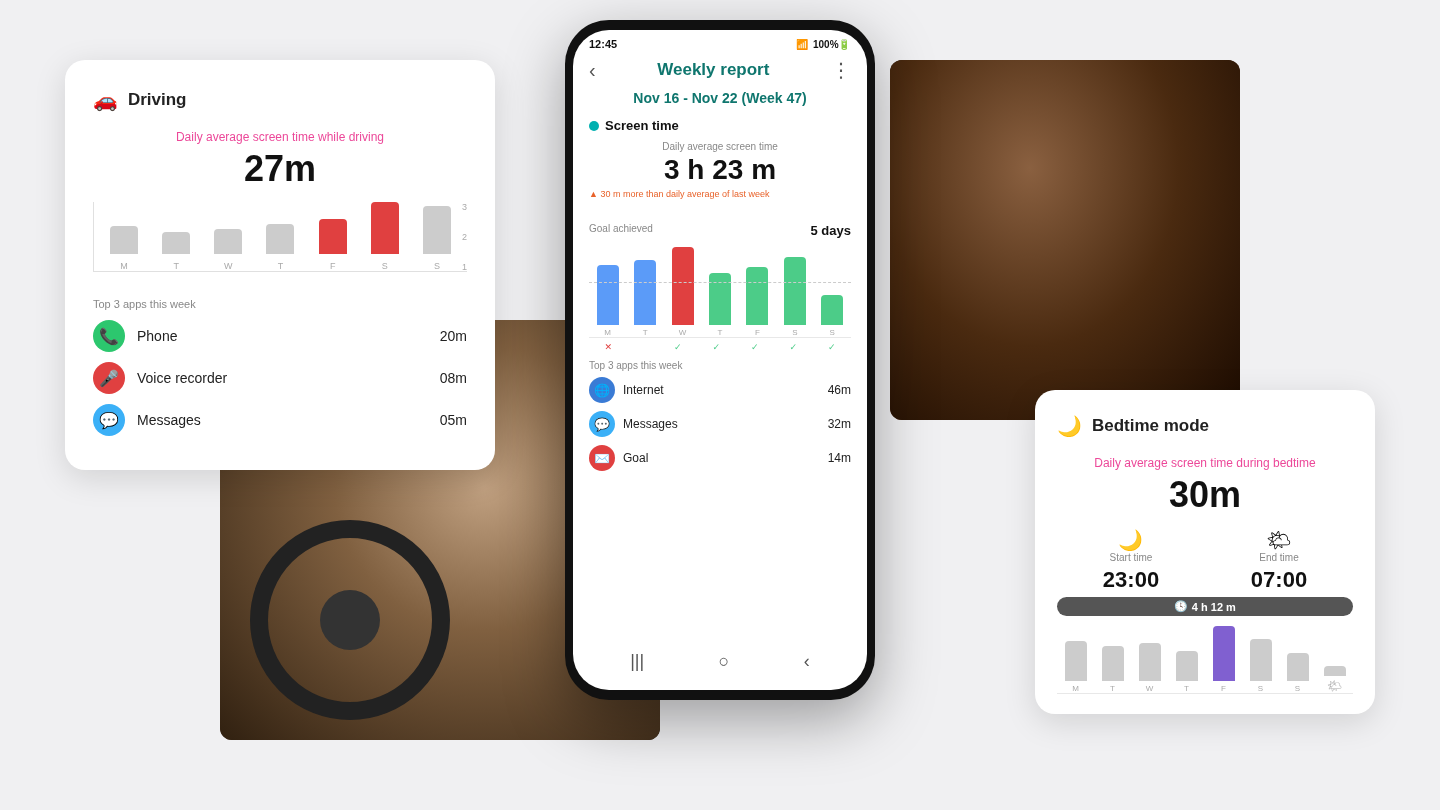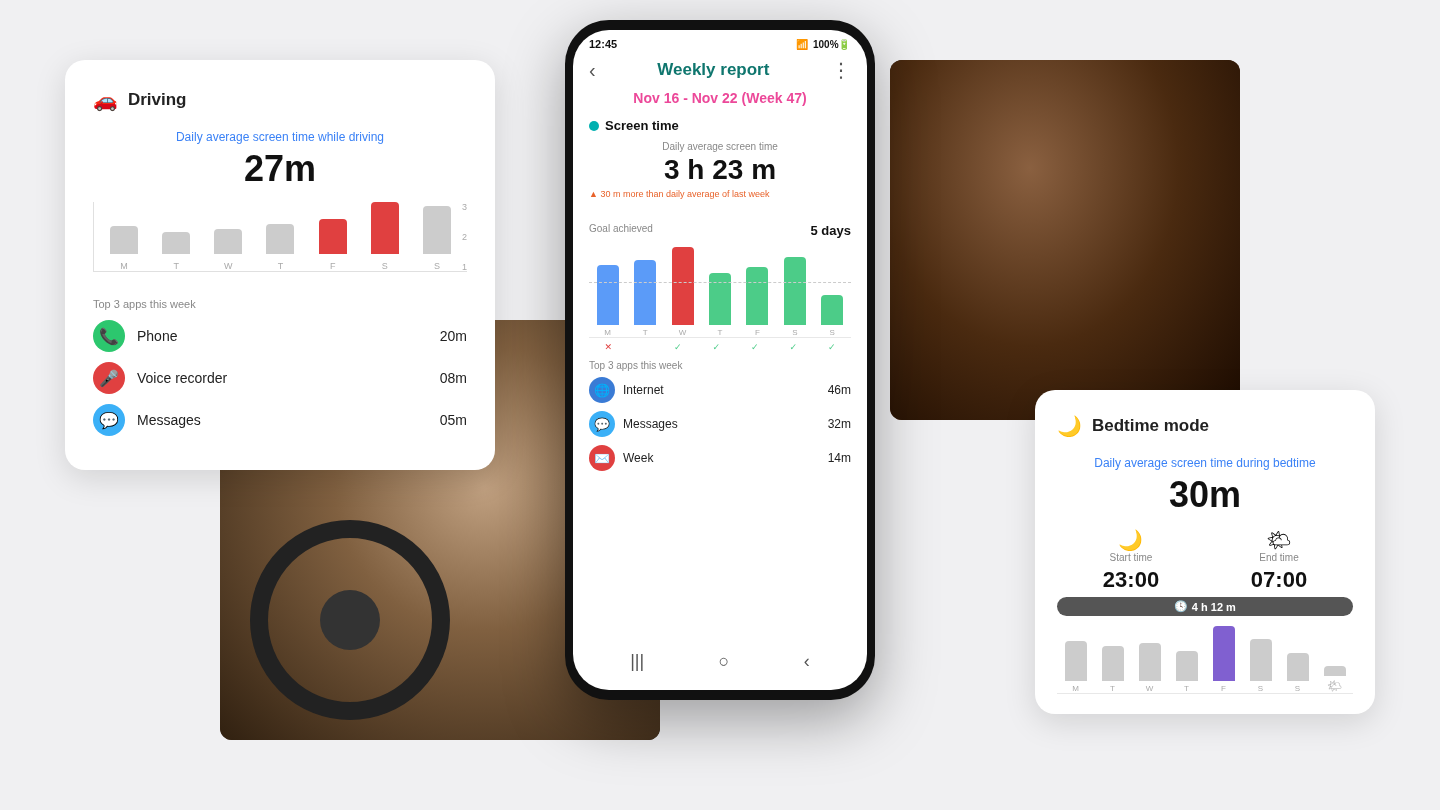--- a/index.html
+++ b/index.html
@@ -79,21 +79,21 @@
       font-size: 20px;
     }
     .card-title {
       font-size: 17px;
       font-weight: 600;
       color: #222;
     }
     .stat-label {
       text-align: center;
       font-size: 12px;
-      color: #3b82f6;
+      color: #ec4899;
       margin-bottom: 4px;
     }
     .stat-value {
       text-align: center;
       font-size: 36px;
       font-weight: 700;
       color: #111;
       margin-bottom: 12px;
     }
     .bar-chart {
@@ -223,21 +223,21 @@
     }
     .phone-top-bar-title {
       font-size: 17px;
       font-weight: 700;
       color: #0f766e;
     }
     .phone-week {
       text-align: center;
       font-size: 14px;
       font-weight: 600;
-      color: #ec4899;
+      color: #0f766e;
       margin-bottom: 12px;
     }
     .section-header {
       display: flex;
       align-items: center;
       gap: 6px;
       margin-bottom: 8px;
     }
     .section-dot {
       width: 10px; height: 10px;
@@ -562,21 +562,21 @@
     <div class="phone-app-name">Internet</div>
     <div class="phone-app-time">46m</div>
   </div>
           <div class="phone-app-row">
     <div class="phone-app-icon" style="background:#3bb0f7;">💬</div>
     <div class="phone-app-name">Messages</div>
     <div class="phone-app-time">32m</div>
   </div>
           <div class="phone-app-row">
     <div class="phone-app-icon" style="background:#e04040;">✉️</div>
-    <div class="phone-app-name">Week</div>
+    <div class="phone-app-name">Goal</div>
     <div class="phone-app-time">14m</div>
   </div>
         </div>
     </div>
 
     <div class="phone-nav-bar">
       <span>|||</span>
       <span>○</span>
       <span>‹</span>
     </div>

